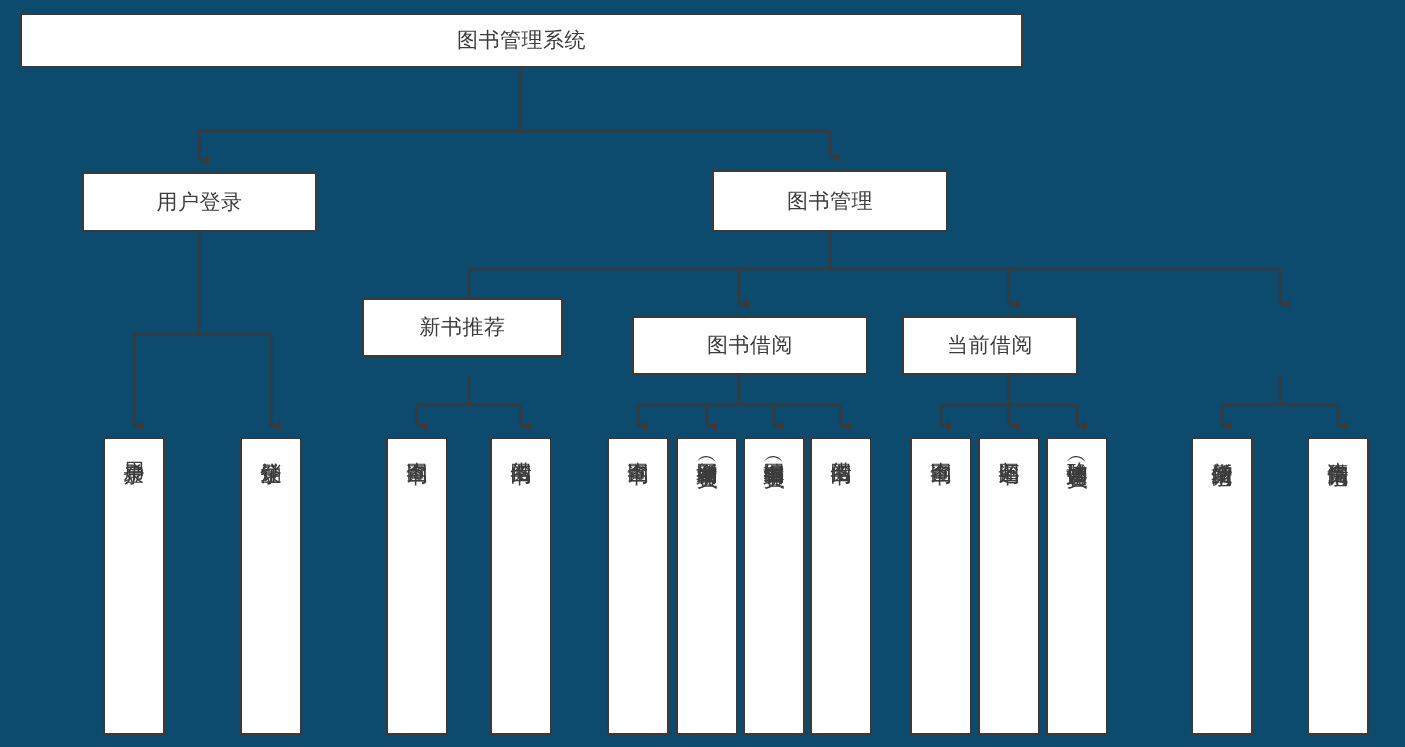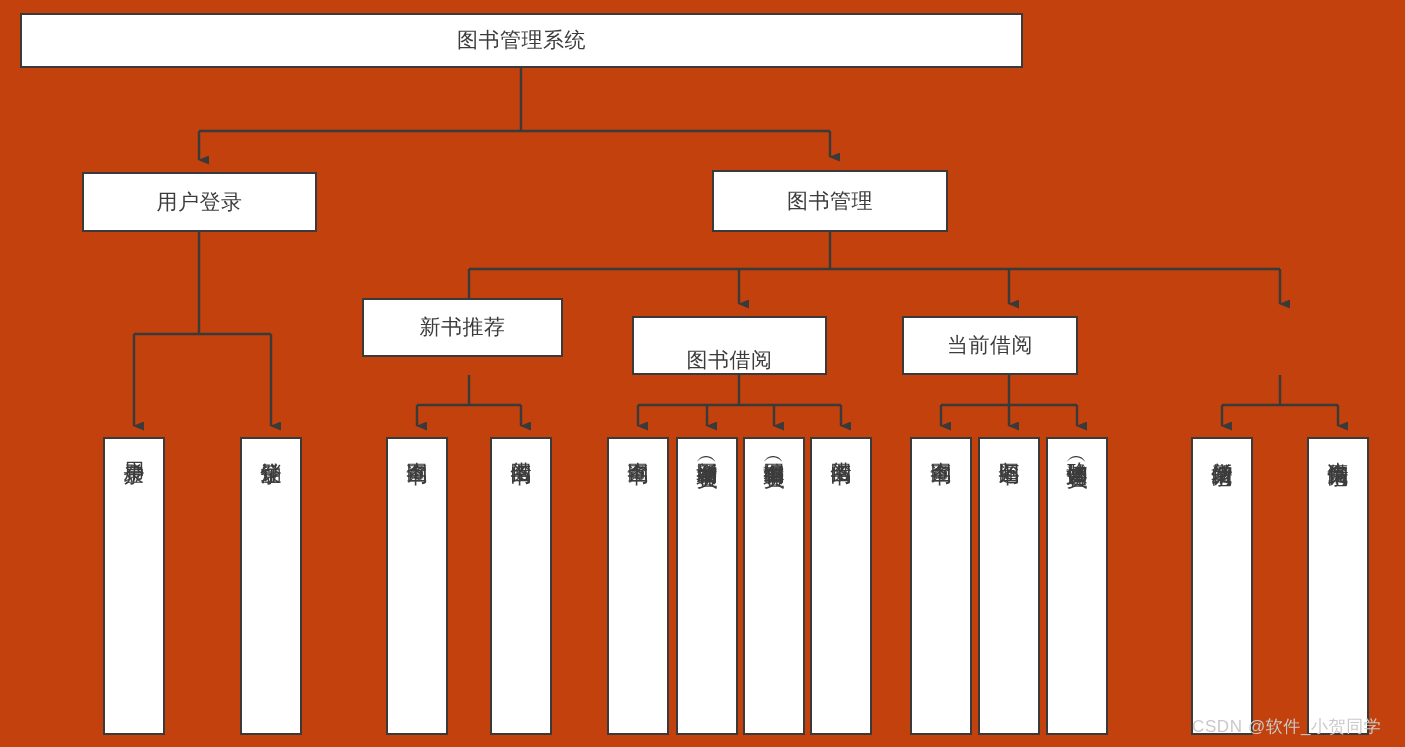--- a/index.html
+++ b/index.html
@@ -8,21 +8,21 @@
     padding: 0;
     background: #ffffff;
   }
   body {
     font-family: "Liberation Sans", "DejaVu Sans", sans-serif;
   }
   #diagram-canvas {
     position: relative;
     width: 1405px;
     height: 747px;
-    background: #c2410c;
+    background: #0c4a6e;
     overflow: hidden;
     text-decoration: underline;
   }
   #edge-layer {
     position: absolute;
     left: 0;
     top: 0;
     width: 1405px;
     height: 747px;
     pointer-events: none;
@@ -142,21 +142,21 @@
   </div>
 
   <div class="node horiz" style="left:712px; top:170px; width:236px; height:62px;">
     <span class="node-label">图书管理</span>
   </div>
 
   <div class="node horiz" style="left:362px; top:298px; width:201px; height:59px;">
     <span class="node-label">新书推荐</span>
   </div>
 
-  <div class="node horiz" style="left:632px; top:316px; width:195px; height:59px;align-items:flex-end;">
+  <div class="node horiz" style="left:632px; top:316px; width:236px; height:59px;">
     <span class="node-label">图书借阅</span>
   </div>
 
   <div class="node horiz" style="left:902px; top:316px; width:176px; height:59px;">
     <span class="node-label">当前借阅</span>
   </div>
 
 
   <div class="node vert" style="left:103px; top:437px; width:62px; height:298px;">
     <span class="node-label">用户登录</span>
@@ -195,15 +195,14 @@
     <span class="node-label">确认归还（管理员）</span>
   </div>
 
   <div class="node vert" style="left:1191px; top:437px; width:62px; height:298px;">
     <span class="node-label">新增借阅记录</span>
   </div>
   <div class="node vert" style="left:1307px; top:437px; width:62px; height:298px;">
     <span class="node-label">查询借阅记录</span>
   </div>
 
-  <div class="watermark" style="left:1192px; top:715px;">CSDN @软件_小贺同学</div>
 
 </div>
 
 </body></html>

